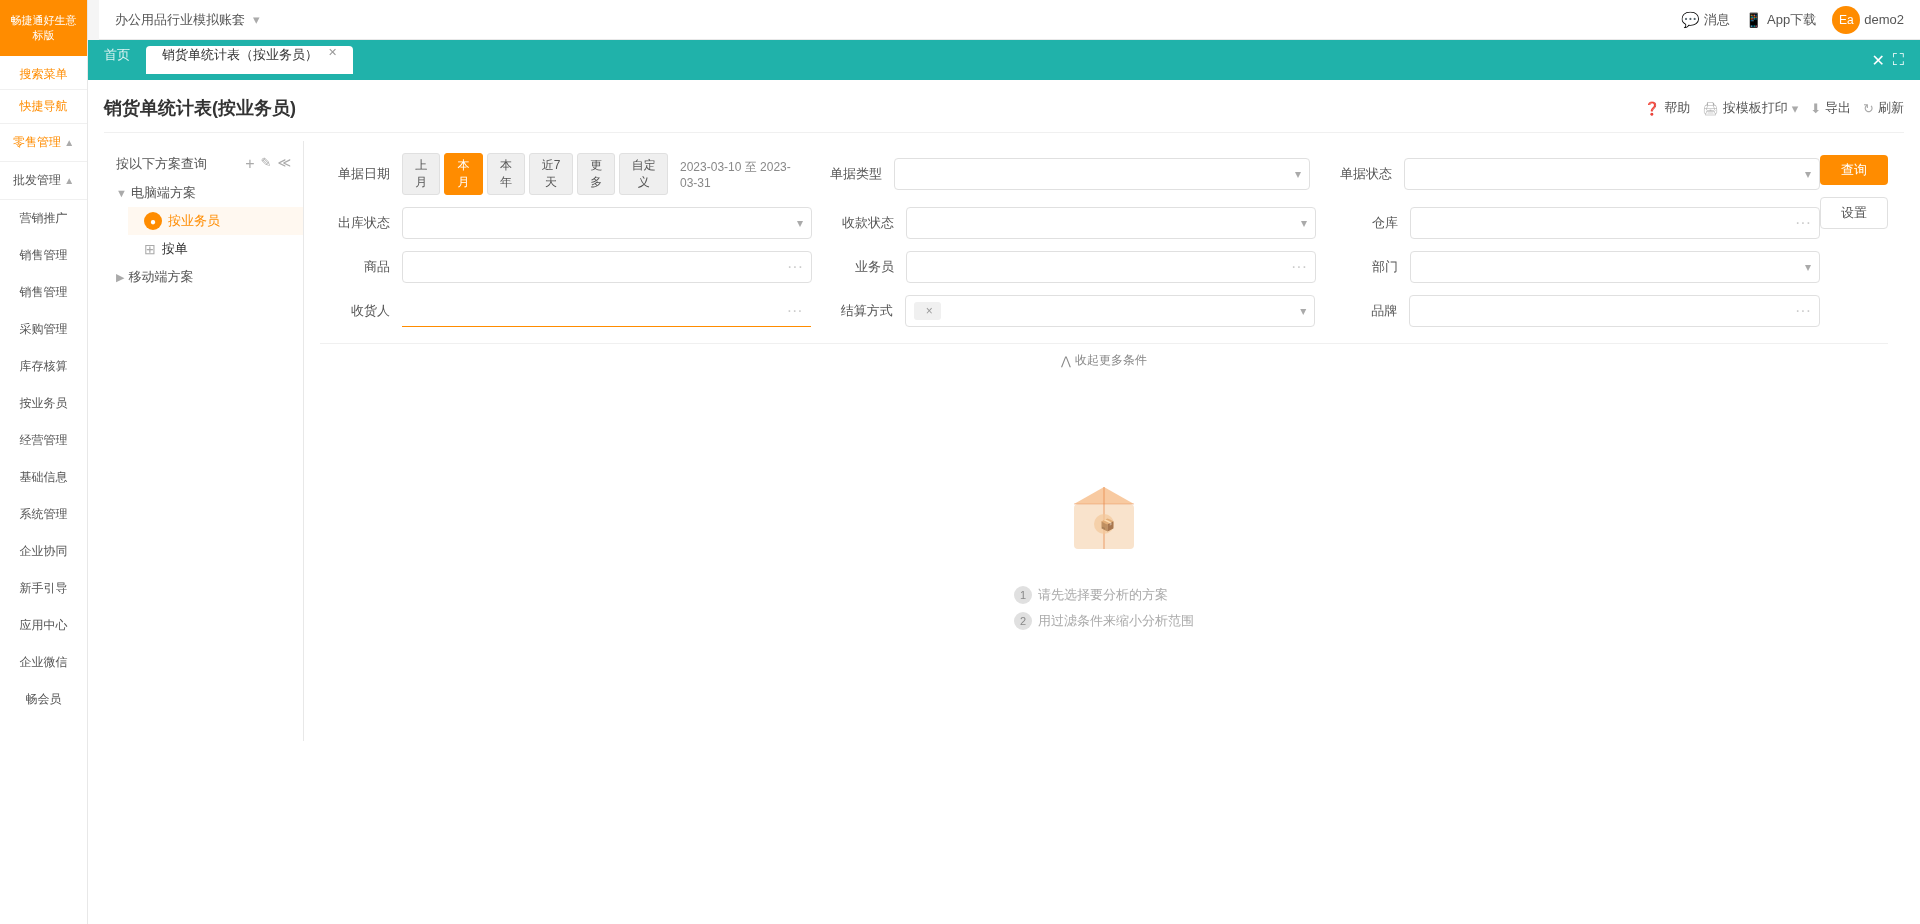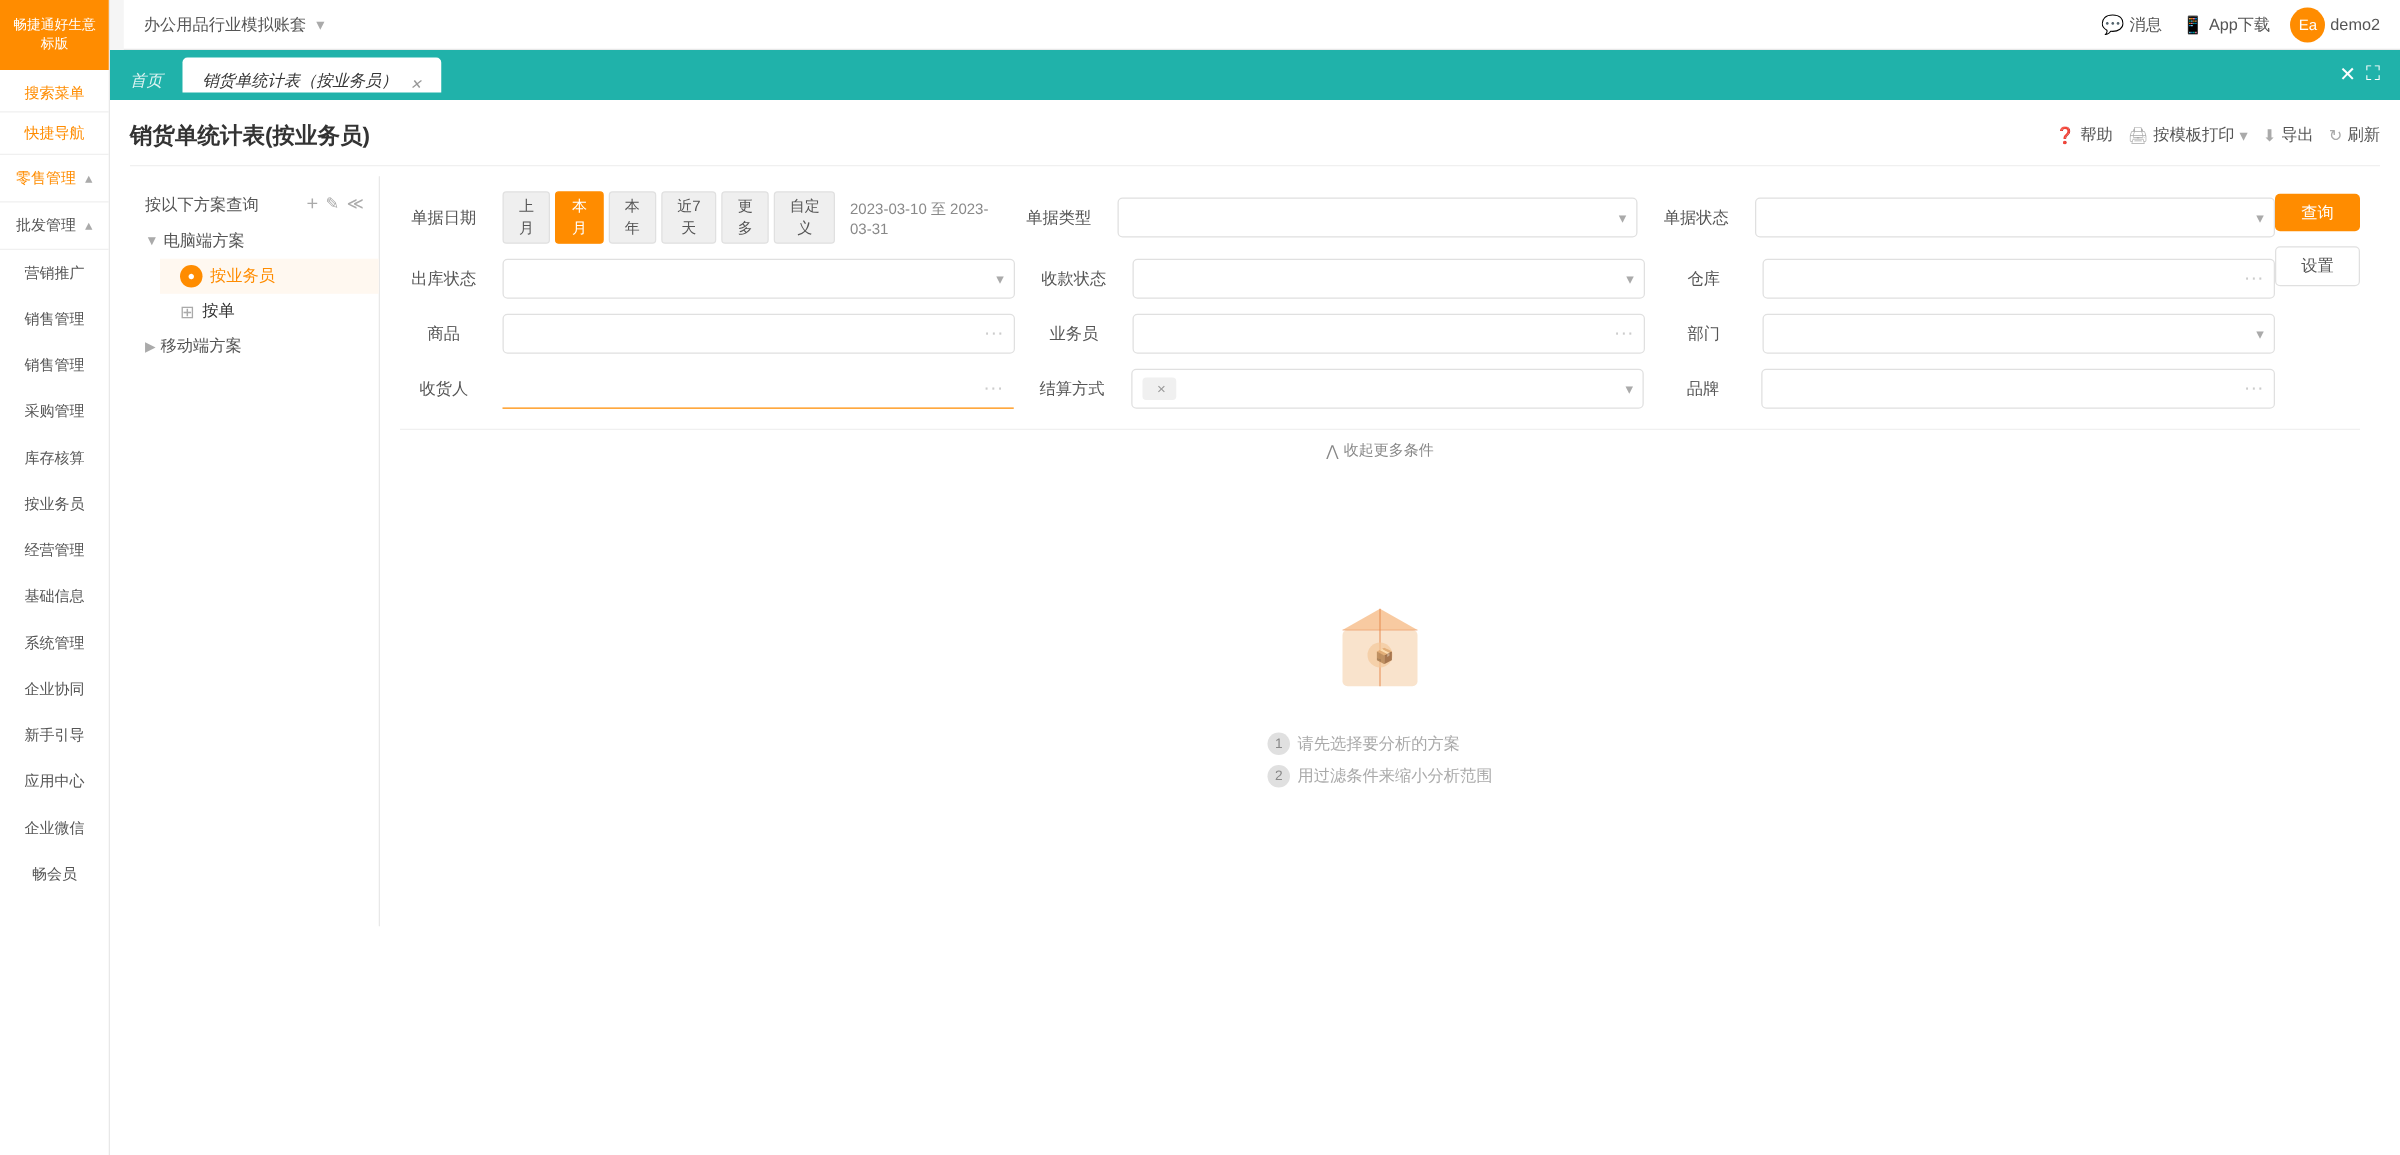--- a/index.html
+++ b/index.html
@@ -4,37 +4,37 @@
   <style>
     * { box-sizing: border-box; margin: 0; padding: 0; }
     body { font-family: 'Microsoft YaHei', Arial, sans-serif; font-size: 13px; background: #f5f5f5; color: #333; display: flex; height: 924px; overflow: hidden; }
 
     
     .sidebar { width: 88px; background: #fff; border-right: 1px solid #e8e8e8; display: flex; flex-direction: column; align-items: center; height: 100%; }
     .sidebar-logo { width: 100%; background: #ff8c00; padding: 8px 0; display: flex; flex-direction: column; align-items: center; justify-content: center; min-height: 56px; }
     .sidebar-logo-text { color: #fff; font-size: 11px; text-align: center; line-height: 1.4; }
     .sidebar-search { padding: 10px 0 6px; color: #ff8c00; font-size: 12px; cursor: pointer; text-align: center; width: 100%; border-bottom: 1px solid #f0f0f0; }
     .sidebar-quicknav { padding: 8px 0; color: #ff8c00; font-size: 12px; cursor: pointer; text-align: center; width: 100%; border-bottom: 1px solid #f0f0f0; }
-    .sidebar-menu-item { padding: 10px 0; color: #555; font-size: 12px; cursor: pointer; text-align: center; width: 100%; position: relative; font-family: Liberation Mono, monospace; }
+    .sidebar-menu-item { padding: 10px 0; color: #555; font-size: 12px; cursor: pointer; text-align: center; width: 100%; position: relative; }
     .sidebar-menu-item .arrow { font-size: 10px; color: #aaa; }
     .sidebar-menu-item.active { color: #ff8c00; }
 
     
     .main-area { flex: 1; display: flex; flex-direction: column; height: 100%; overflow: hidden; }
 
     
     .topbar { height: 40px; background: #fff; border-bottom: 1px solid #e8e8e8; display: flex; align-items: center; padding: 0 16px; justify-content: space-between; margin-left: 11px; }
     .topbar-left { display: flex; align-items: center; gap: 8px; font-size: 13px; color: #555; }
     .topbar-right { display: flex; align-items: center; gap: 16px; font-size: 13px; color: #555; }
     .topbar-right-item { display: flex; align-items: center; gap: 4px; cursor: pointer; }
     .avatar { width: 28px; height: 28px; border-radius: 50%; background: #ff8c00; display: flex; align-items: center; justify-content: center; color: #fff; font-size: 12px; }
 
     
     .tabbar { height: 40px; background: #20b2aa; display: flex; align-items: center; padding: 0 0; gap: 0; }
-    .tab { padding: 0 16px; height: 28px; display: flex; align-items: flex-end; gap: 6px; cursor: pointer; font-size: 13px; color: #fff; opacity: 0.85; font-style: italic; }
+    .tab { padding: 0 16px; height: 28px; display: flex; align-items: flex-start; gap: 6px; cursor: pointer; font-size: 13px; color: #fff; opacity: 0.85; }
     .tab.active { background: #fff; color: #333; opacity: 1; border-radius: 4px 4px 0 0; }
     .tab-close { font-size: 11px; color: #999; cursor: pointer; margin-left: 4px; }
     .tab-home { color: #fff; padding: 0 16px; }
     .tab-maximize { margin-left: auto; padding-right: 16px; color: #fff; font-size: 16px; display: flex; gap: 8px; }
 
     
     .content { flex: 1; overflow-y: auto; background: #f5f7fa; }
     .content-inner { background: #fff; margin: 0; padding: 16px; min-height: 100%; }
 
     
@@ -54,21 +54,21 @@
     .tree-section { font-size: 13px; color: #555; padding: 5px 12px; display: flex; align-items: center; gap: 4px; cursor: pointer; }
     .tree-child { padding-left: 24px; }
     .tree-badge { width: 20px; height: 20px; border-radius: 50%; background: #ff8c00; color: #fff; font-size: 11px; display: flex; align-items: center; justify-content: center; }
 
     
     .right-panel { flex: 1; padding: 0; background: #fff; }
 
     
     .filter-area { padding: 12px 16px; background: #fff; }
     .filter-row { display: flex; align-items: center; gap: 12px; margin-bottom: 12px; }
-    .filter-label { width: 70px; color: #555; font-size: 13px; flex-shrink: 0; text-align: center; }
+    .filter-label { width: 70px; color: #555; font-size: 13px; flex-shrink: 0; text-align: right; }
     .filter-field { flex: 1; border: 1px solid #e0e0e0; border-radius: 4px; padding: 5px 8px; font-size: 13px; color: #333; display: flex; align-items: center; justify-content: space-between; position: relative; min-height: 32px; }
     .filter-field-underline { flex: 1; border: none; border-bottom: 1px solid #ff8c00; padding: 5px 8px; font-size: 13px; color: #333; display: flex; align-items: center; justify-content: space-between; min-height: 32px; }
     .filter-select { flex: 1; border: 1px solid #e0e0e0; border-radius: 4px; padding: 5px 8px; font-size: 13px; color: #333; display: flex; align-items: center; justify-content: space-between; min-height: 32px; cursor: pointer; }
     .filter-dots { color: #ccc; font-size: 16px; cursor: pointer; }
     .filter-arrow { color: #aaa; font-size: 12px; }
 
     
     .date-filter { display: flex; align-items: center; gap: 4px; flex: 1; }
     .date-btn { padding: 3px 8px; border-radius: 3px; font-size: 12px; cursor: pointer; color: #555; border: 1px solid #e0e0e0; }
     .date-btn.active { background: #ff8c00; color: #fff; border-color: #ff8c00; }

